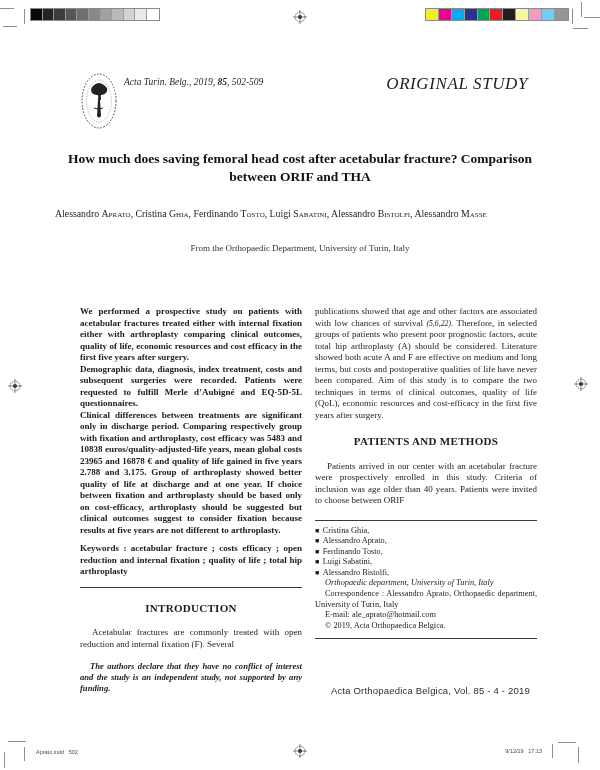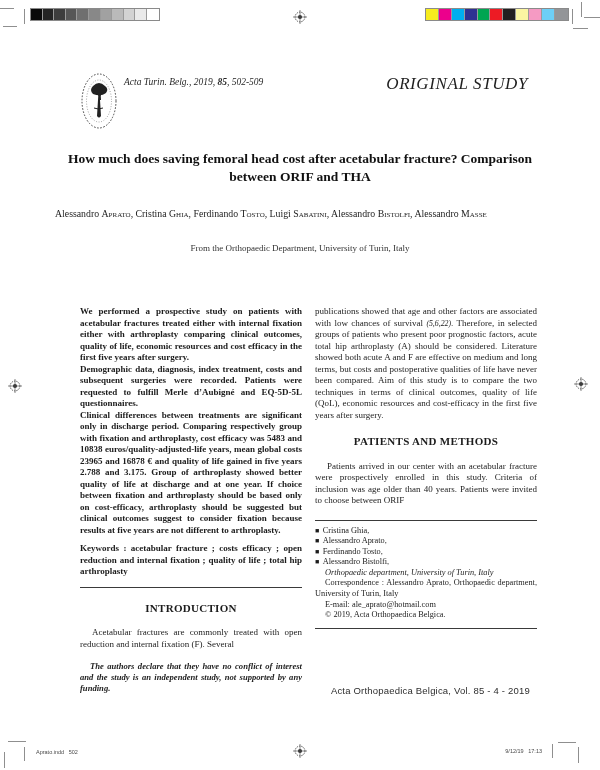--- a/index.html
+++ b/index.html
@@ -159,20 +159,21 @@
 
     <div class="col">
       <p><span>publications showed that age and other factors are associated with low chances of survival </span><span class="ref">(5,6,22)</span><span>. Therefore, in selected groups of patients who present poor prognostic factors, acute total hip arthroplasty (A) should be considered. Literature showed both acute A and F are effective on medium and long terms, but costs and postoperative qualities of life have never been compared. Aim of this study is to compare the two techniques in terms of clinical outcomes, quality of life (QoL), economic resources and cost-efficacy in the first five years after surgery.</span></p>
       <div class="sec-heading">PATIENTS AND METHODS</div>
       <p class="indent">Patients arrived in our center with an acetabular fracture were prospectively enrolled in this study. Criteria of inclusion was age older than 40 years. Patients were invited to choose between ORIF</p>
 
       <div class="author-block">
         <div class="name">Cristina Ghia,</div>
         <div class="name">Alessandro Aprato,</div>
         <div class="name">Ferdinando Tosto,</div>
+        <div class="name">Luigi Sabatini,</div>
         <div class="name">Alessandro Bistolfi,</div>
         <div class="dept">Orthopaedic department, University of Turin, Italy</div>
         <div class="corr">Correspondence : Alessandro Aprato, Orthopaedic department, University of Turin, Italy</div>
         <div class="mail">E-mail: ale_aprato@hotmail.com</div>
         <div class="copy">© 2019, Acta Orthopaedica Belgica.</div>
       </div>
     </div>
 
   </div>
 

